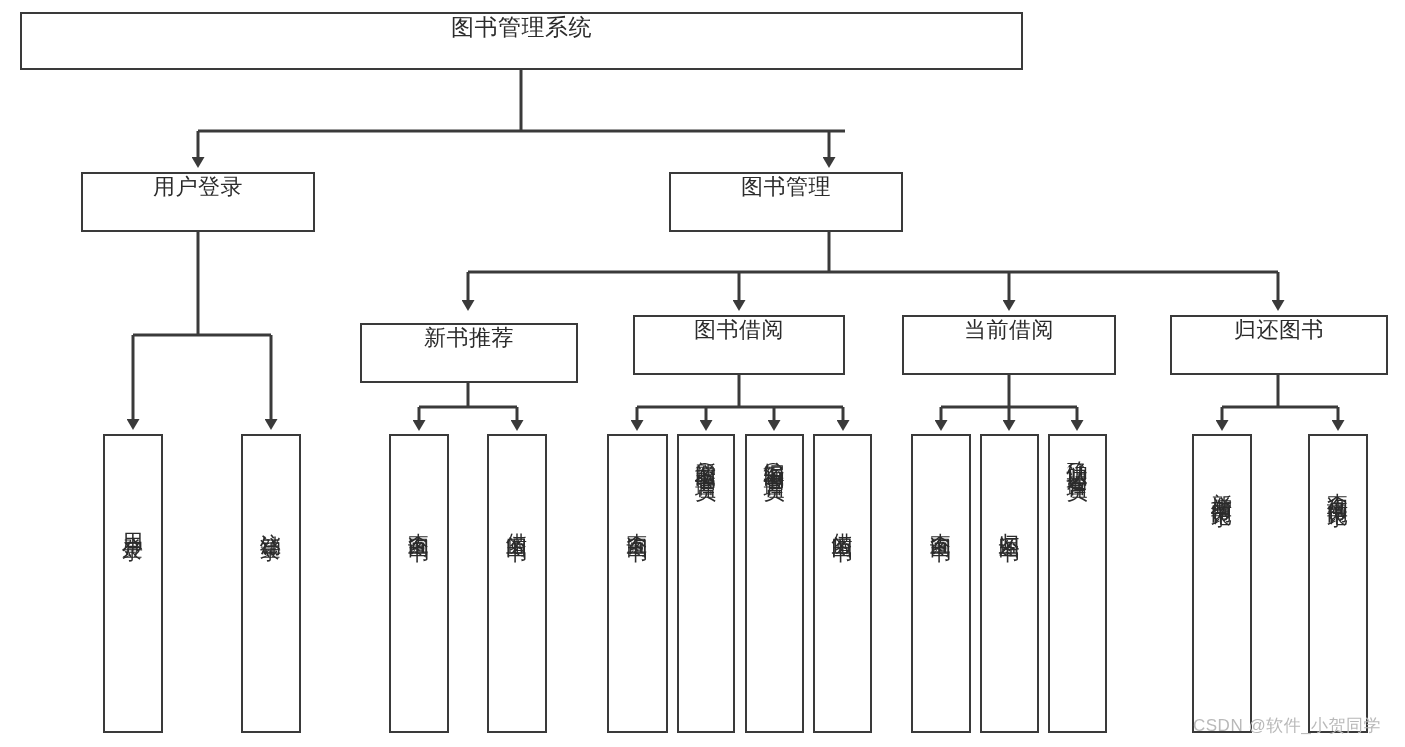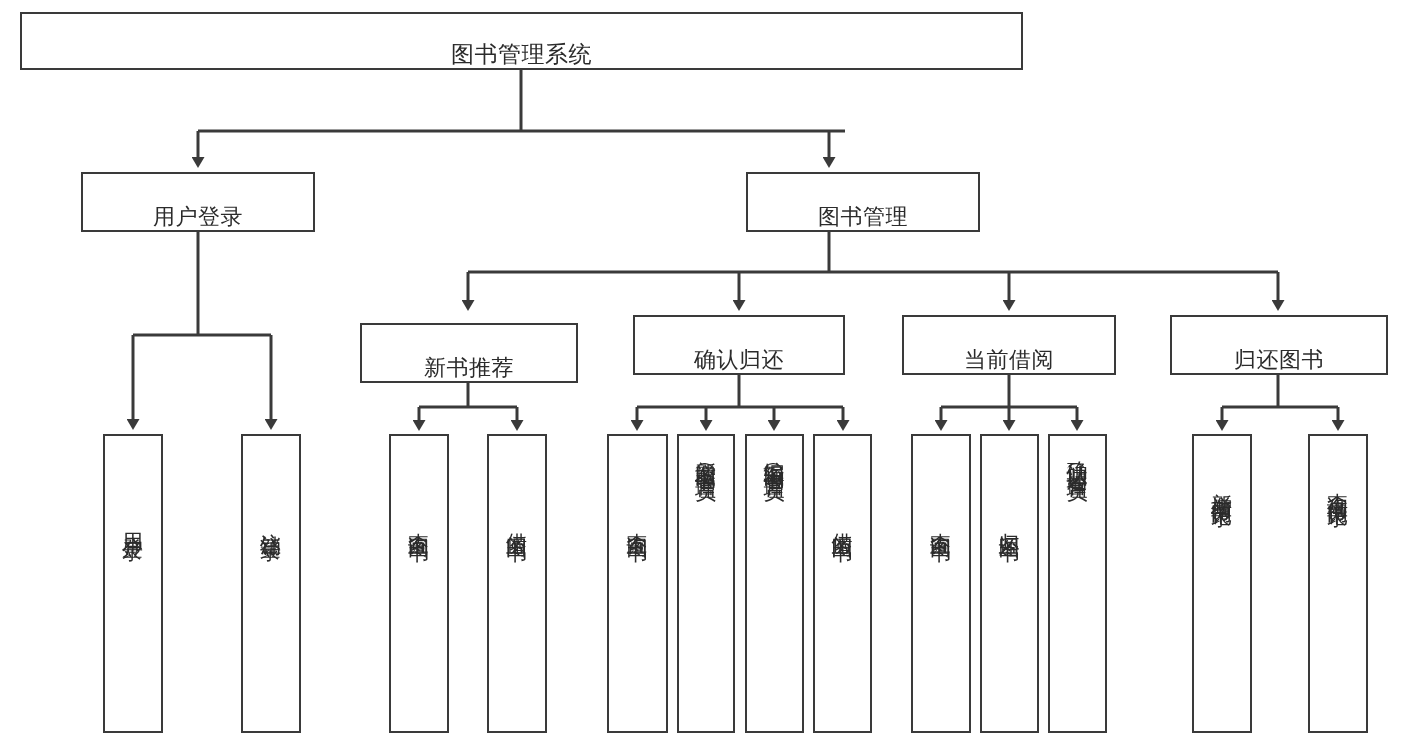--- a/index.html
+++ b/index.html
@@ -25,21 +25,21 @@
     width: 1405px;
     height: 747px;
     pointer-events: none;
   }
   .node {
     position: absolute;
     box-sizing: border-box;
     background: #ffffff;
     border: 2px solid #3a3a3a;
     display: flex;
-    align-items: flex-end;
+    align-items: flex-start;
     justify-content: center;
     color: #2b2b2b;
   }
   .node .label {
     color: #2b2b2b;
     line-height: 1.18;
     text-align: center;
     white-space: nowrap;
   }
   
@@ -127,29 +127,29 @@
     </g>
   </svg>
 
   <div class="node horiz title" style="left:20px; top:12px; width:1003px; height:58px;">
     <span class="label">图书管理系统</span>
   </div>
 
   <div class="node horiz" style="left:81px; top:172px; width:234px; height:60px;">
     <span class="label">用户登录</span>
   </div>
-  <div class="node horiz" style="left:746px; top:172px; width:234px; height:60px;">
+  <div class="node horiz" style="left:669px; top:172px; width:234px; height:60px;">
     <span class="label">图书管理</span>
   </div>
 
   <div class="node horiz" style="left:360px; top:323px; width:218px; height:60px;">
     <span class="label">新书推荐</span>
   </div>
   <div class="node horiz" style="left:633px; top:315px; width:212px; height:60px;">
-    <span class="label">确认归还</span>
+    <span class="label">图书借阅</span>
   </div>
   <div class="node horiz" style="left:902px; top:315px; width:214px; height:60px;">
     <span class="label">当前借阅</span>
   </div>
   <div class="node horiz" style="left:1170px; top:315px; width:218px; height:60px;">
     <span class="label">归还图书</span>
   </div>
 
   <div class="node vert" style="left:103px; top:434px; width:60px; height:299px; padding-top:80px;">
     <span class="label">用户登录</span>
@@ -188,14 +188,15 @@
     <span class="label">确认归还（管理员）</span>
   </div>
 
   <div class="node vert" style="left:1192px; top:434px; width:60px; height:299px; padding-top:40px;">
     <span class="label">新增借阅记录</span>
   </div>
   <div class="node vert" style="left:1308px; top:434px; width:60px; height:299px; padding-top:40px;">
     <span class="label">查询借阅记录</span>
   </div>
 
+  <div class="watermark" style="left:1193px; top:714px;">CSDN @软件_小贺同学</div>
 
 </div>
 
 </body></html>

